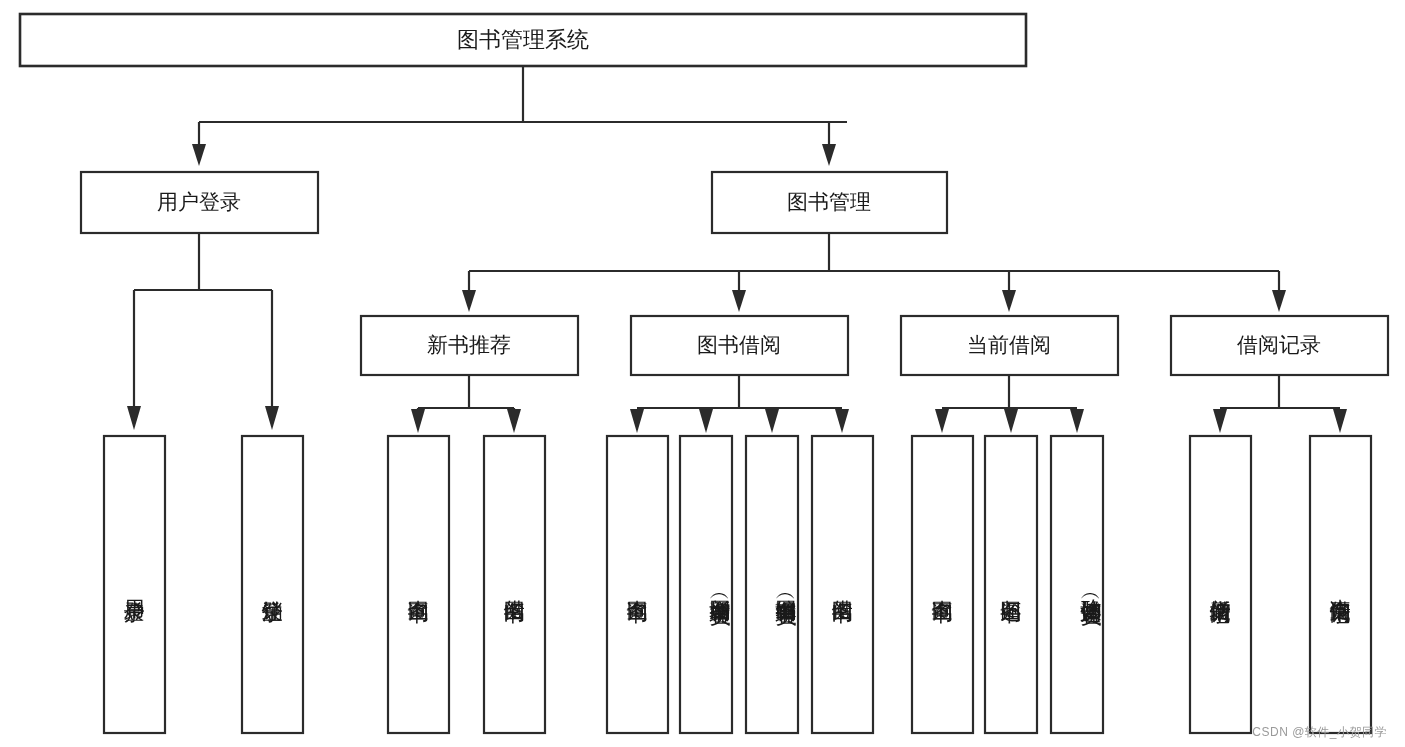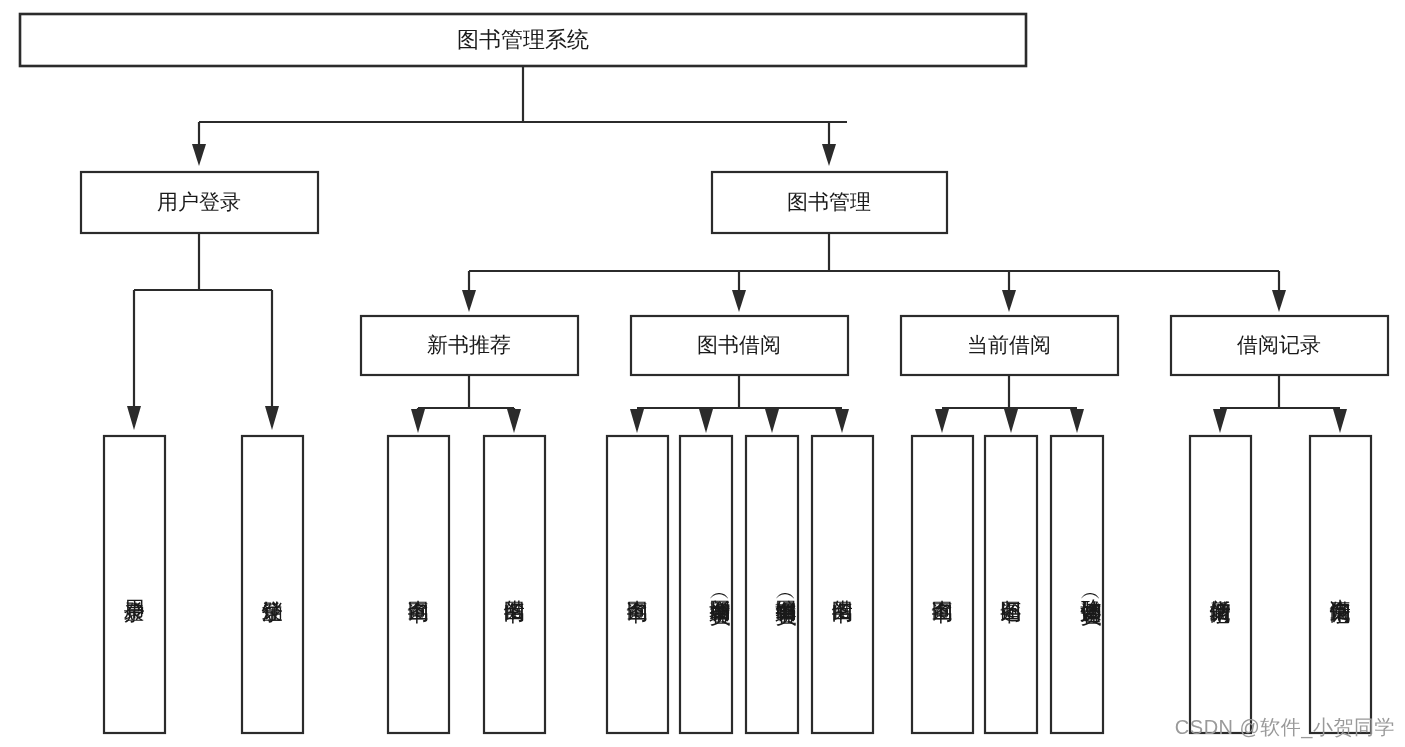--- a/index.html
+++ b/index.html
@@ -68,24 +68,24 @@
     align-items: flex-start;
     justify-content: center;
     pointer-events: none;
     user-select: none;
   }
   .leaf-label.centered {
     align-items: center;
   }
   #watermark {
     position: absolute;
-    right: 10px;
+    right: 18px;
     bottom: 6px;
     font-family: "Liberation Sans", "DejaVu Sans", sans-serif;
-    font-size: 20px;
+    font-size: 12px;
     color: #9a9a9a;
     letter-spacing: 0.5px;
     white-space: nowrap;
   }
 </style>
 </head>
 <body>
 
 <div id="stage">
 

